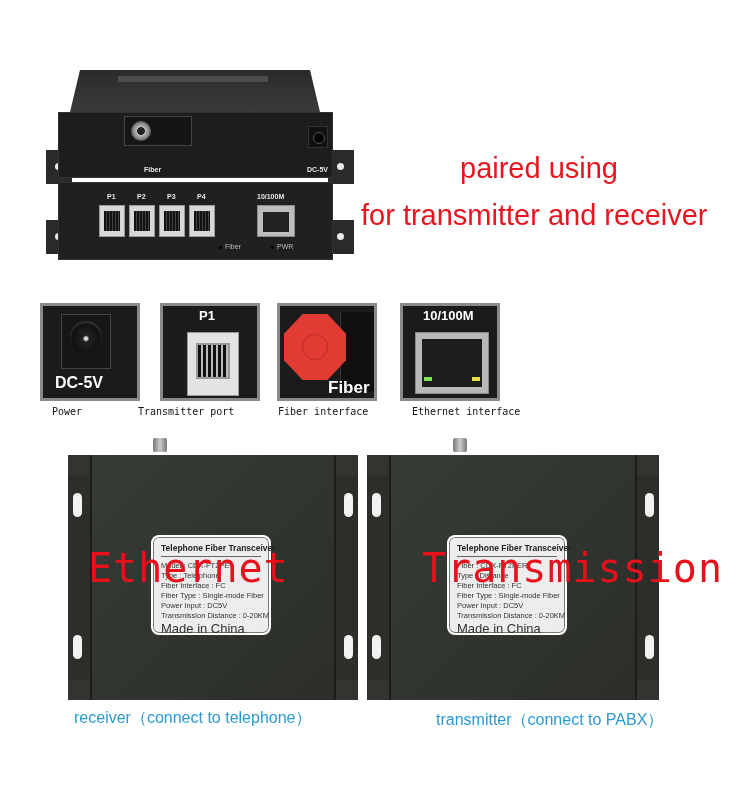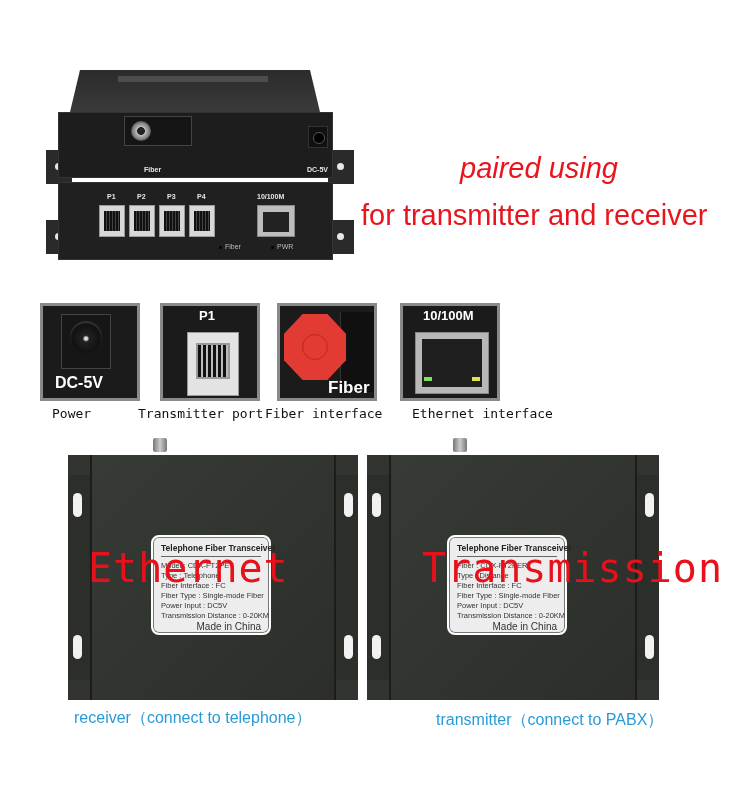--- a/index.html
+++ b/index.html
@@ -25,33 +25,33 @@
   .rj11::after { content: ""; position: absolute; left: 4px; top: 5px; width: 16px; height: 20px; background: repeating-linear-gradient(90deg,#111 0 2px,#444 2px 3px); }
   .rj45 { position: absolute; left: 198px; top: 22px; width: 38px; height: 32px; background: #bdbdbd; border: 1px solid #888; }
   .rj45::after { content: ""; position: absolute; left: 5px; top: 6px; width: 26px; height: 20px; background: #222; }
   .dot { position: absolute; width: 3px; height: 3px; background: #000; border-radius: 50%; }
 
   
   .headline { position: absolute; color: #e8141e; font-size: 29px; white-space: nowrap; }
 
   
   .thumb { position: absolute; top: 303px; width: 100px; height: 98px; background: #1b1b1b; border: 3px solid #8a8a8a; overflow: hidden; }
-  .thumb-cap { position: absolute; top: 406px; font-family: "DejaVu Sans Mono", monospace; font-size: 13px; color: #111; white-space: nowrap; }
+  .thumb-cap { position: absolute; top: 406px; font-family: "DejaVu Sans Mono", monospace; font-size: 10px; color: #111; white-space: nowrap; }
   .thumb-label { position: absolute; color: #fff; font-weight: bold; font-size: 16px; }
 
   
   .box { position: absolute; top: 455px; height: 245px; background: #31342f; }
   .box .body { position: absolute; left: 22px; right: 22px; top: 0; bottom: 0; background: linear-gradient(135deg,#373b35,#2b2e29); border-left: 2px solid #1c1c1c; border-right: 2px solid #1c1c1c; }
   .box .flange { position: absolute; top: 20px; bottom: 20px; width: 26px; background: #2b2e29; }
   .box .slot { position: absolute; width: 9px; height: 24px; border-radius: 5px; background: #f2f2f2; }
   .knob { position: absolute; width: 14px; height: 14px; background: linear-gradient(90deg,#777,#ccc,#777); border-radius: 2px; }
   .label-card { position: absolute; background: #ededed; border: 2px solid #fff; border-radius: 8px; box-shadow: 0 0 0 1px #777 inset; padding: 6px 8px; }
   .label-card .lt { font-size: 8.5px; font-weight: bold; color: #222; border-bottom: 1px solid #666; padding-bottom: 3px; margin-bottom: 4px; white-space: nowrap; }
   .label-card .li { font-size: 7.5px; color: #333; line-height: 10px; white-space: nowrap; }
-  .label-card .lm { font-size: 10px; color: #333; text-align: right; margin-top: 0; }
+  .label-card .lm { font-size: 13px; color: #333; margin-top: 0; }
   .overlay { position: absolute; color: #e8101a; font-family: "DejaVu Sans Mono", monospace; font-size: 40px; white-space: nowrap; letter-spacing: 1px; }
   .caption { position: absolute; color: #2a9ad6; font-size: 16px; white-space: nowrap; }
 </style>
 </head>
 <body>
 
 <div class="stack">
   <div class="ear" style="left:8px;top:90px;"></div>
   <div class="ear" style="left:290px;top:90px;"></div>
   <div class="ear" style="left:8px;top:160px;"></div>
@@ -80,21 +80,21 @@
     <div class="rj11" style="left:130px;"></div>
     <span class="lbl-w" style="left:198px;top:10px;">10/100M</span>
     <div class="rj45"></div>
     <div class="dot" style="left:160px;top:63px;"></div>
     <span class="lbl-w" style="left:166px;top:60px;color:#bbb;font-weight:normal;">Fiber</span>
     <div class="dot" style="left:212px;top:63px;"></div>
     <span class="lbl-w" style="left:218px;top:60px;color:#bbb;font-weight:normal;">PWR</span>
   </div>
 </div>
 
-<div class="headline" style="left:460px;top:152px;font-style:italic;">paired using</div>
+<div class="headline" style="left:460px;top:152px;">paired using</div>
 <div class="headline" style="left:361px;top:199px;">for transmitter and receiver</div>
 
 <div class="thumb" style="left:40px;">
   <div style="position:absolute;left:18px;top:8px;width:50px;height:55px;border:1px solid #444;background:#161616;">
     <div style="position:absolute;left:8px;top:6px;width:32px;height:32px;border-radius:50%;background:radial-gradient(circle at 50% 55%,#ddd 6%,#222 14%,#111 60%,#333 70%);"></div>
   </div>
   <span class="thumb-label" style="left:12px;top:68px;">DC-5V</span>
 </div>
 <div class="thumb-cap" style="left:52px;">Power</div>
 
@@ -106,21 +106,21 @@
 </div>
 <div class="thumb-cap" style="left:138px;">Transmitter port</div>
 
 <div class="thumb" style="left:277px;">
   <div style="position:absolute;left:60px;top:6px;width:40px;height:80px;background:#101010;border-left:1px solid #333;"></div>
   <div style="position:absolute;left:4px;top:8px;width:62px;height:66px;background:#e23b34;clip-path:polygon(30% 0,70% 0,100% 30%,100% 70%,70% 100%,30% 100%,0 70%,0 30%);">
     <div style="position:absolute;left:18px;top:20px;width:26px;height:26px;border-radius:50%;border:1px solid #b82a24;"></div>
   </div>
   <span class="thumb-label" style="left:48px;top:72px;font-size:17px;">Fiber</span>
 </div>
-<div class="thumb-cap" style="left:265px;">Fiber interface</div>
+<div class="thumb-cap" style="left:278px;">Fiber interface</div>
 
 <div class="thumb" style="left:400px;">
   <span class="thumb-label" style="left:20px;top:2px;font-size:13px;">10/100M</span>
   <div style="position:absolute;left:12px;top:26px;width:74px;height:62px;background:#b8b8b8;border:1px solid #888;">
     <div style="position:absolute;left:6px;top:6px;width:60px;height:48px;background:#1e1e1e;"></div>
     <div style="position:absolute;left:8px;top:44px;width:8px;height:4px;background:#7fe05a;"></div>
     <div style="position:absolute;left:56px;top:44px;width:8px;height:4px;background:#e8e04a;"></div>
   </div>
 </div>
 <div class="thumb-cap" style="left:412px;">Ethernet interface</div>

